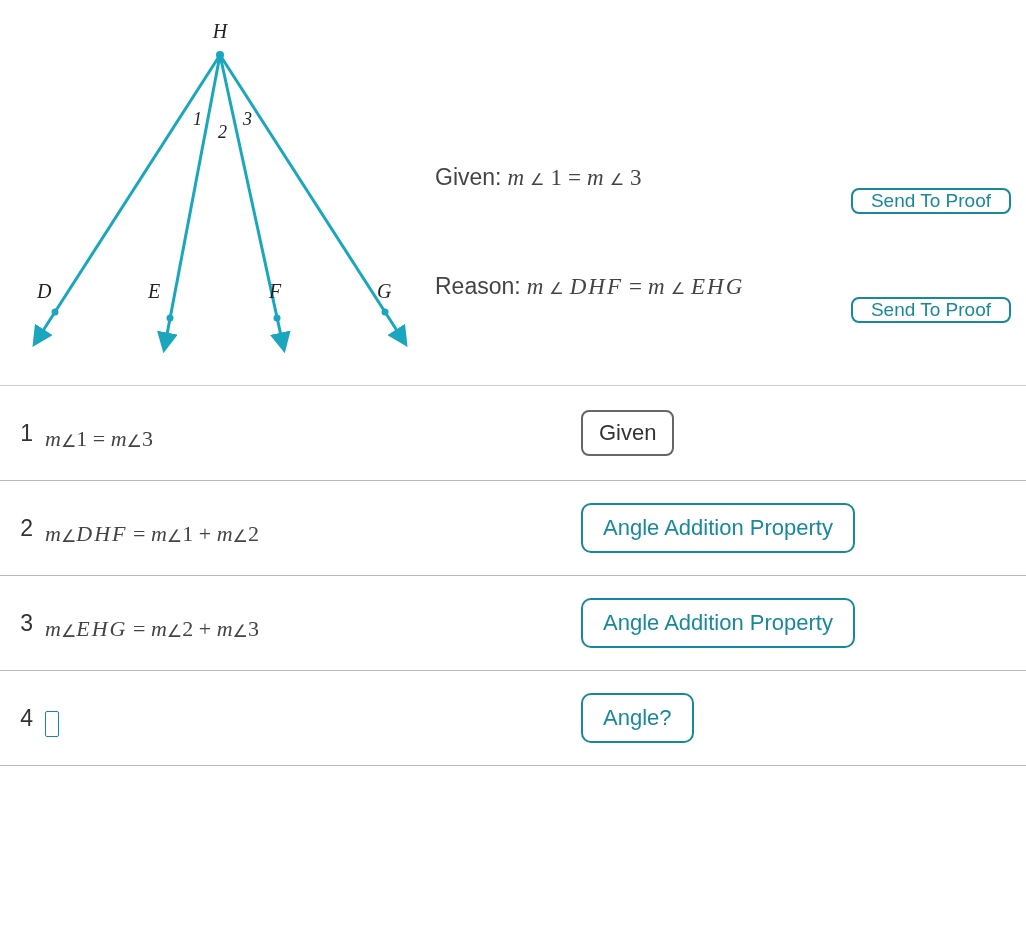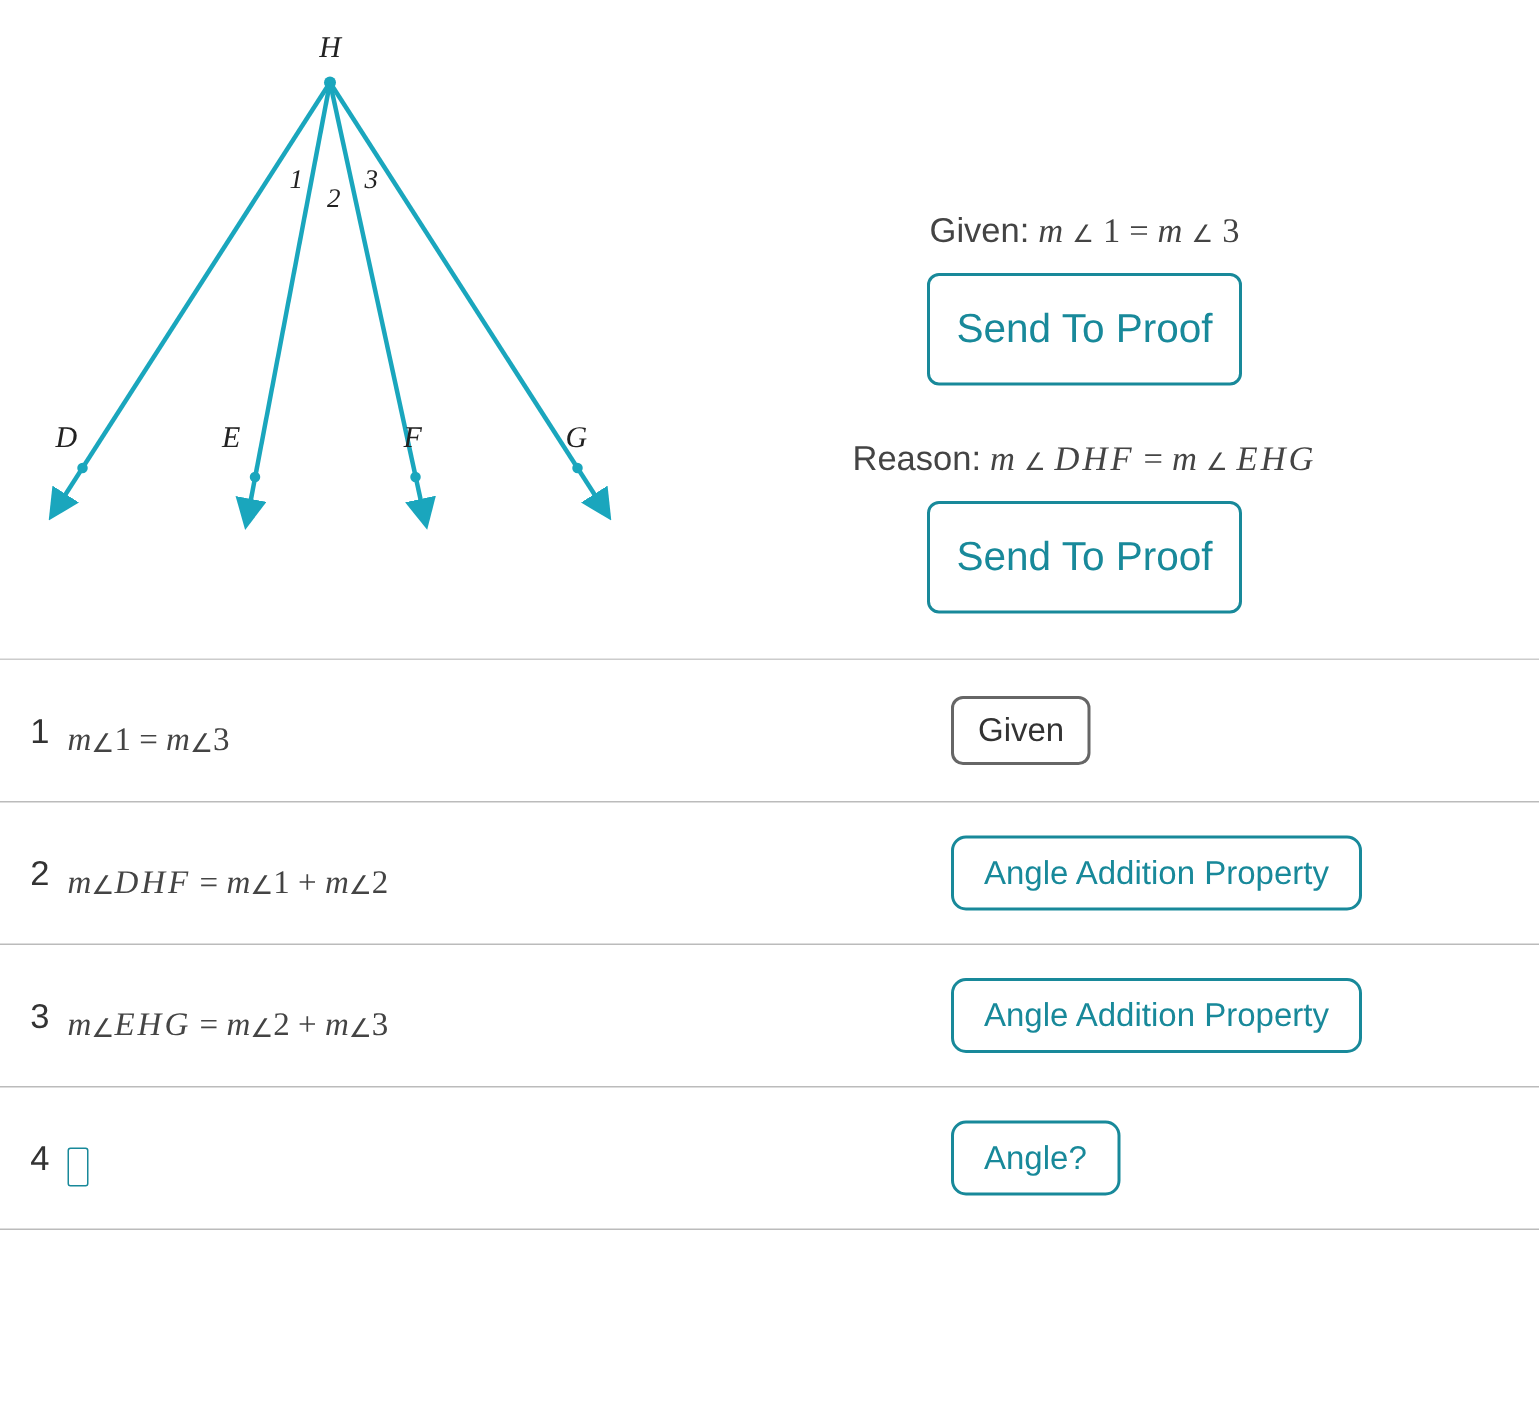--- a/index.html
+++ b/index.html
@@ -26,35 +26,35 @@
     gap: 35px;
     padding-top: 130px;
     font-size: 23px;
     color: #444;
   }
   .info-row {
     display: flex;
     align-items: center;
     justify-content: space-between;
     gap: 15px;
-    flex-direction: column;
   }
   .given-text, .prove-text { display: inline-flex; align-items: baseline; gap: 6px; flex-wrap: wrap;}
   .math-i { font-style: italic; font-family: Georgia, 'Times New Roman', serif; }
   .math-n { font-family: Georgia, 'Times New Roman', serif; }
   .angle-sym { font-size: 0.7em; vertical-align: -1px; font-family: Georgia, serif;}
   .send-btn {
     border: 2px solid #18899a;
     color: #18899a;
     background: #fff;
     border-radius: 8px;
-    padding: 20px 18px;
-    font-size: 27px;
+    padding: 0 18px;
+    font-size: 19px;
     cursor: pointer;
     white-space: nowrap;
+    margin-top: 48px;
   }
 
   .proof-table {
     border-top: 1px solid #ccc;
   }
   .thead {
     display: flex;
     background: #0d8a99;
     color: #fff;
     font-size: 21px;
@@ -65,21 +65,21 @@
   .th-reason { width: 445px; padding-left: 10px;}
   .trow {
     display: flex;
     align-items: center;
     border-bottom: 1px solid #bbb;
     min-height: 95px;
     font-size: 22px;
   }
   .td-num { width: 45px; text-align: right; padding-right: 12px; color:#333; font-size:23px;}
   .td-stmt { flex: 1; font-family: Georgia, 'Times New Roman', serif; font-style: italic; color:#444;margin-top:11px;}
-  .td-reason { width: 392px; }
+  .td-reason { width: 445px; }
   .reason-pill {
     display: inline-block;
     border: 2px solid #18899a;
     color: #18899a;
     border-radius: 10px;
     padding: 10px 20px;
     font-size: 22px;
     cursor: pointer;
     background:#fff;
   }

